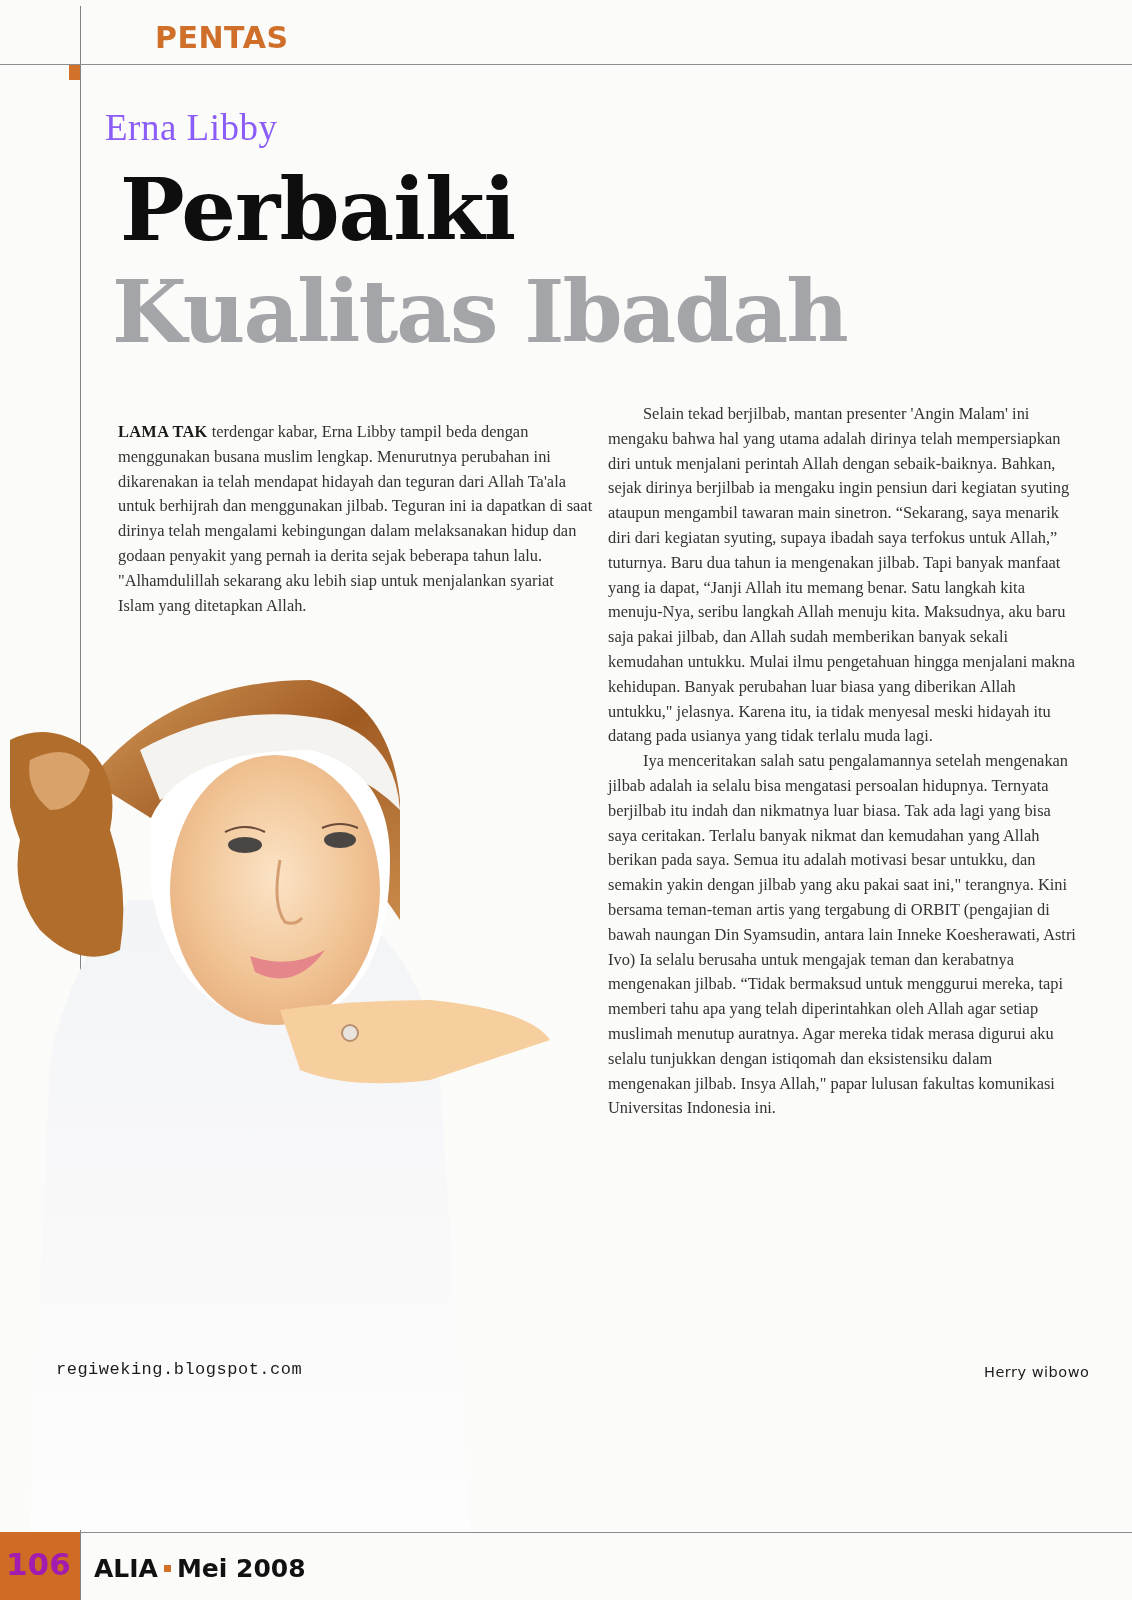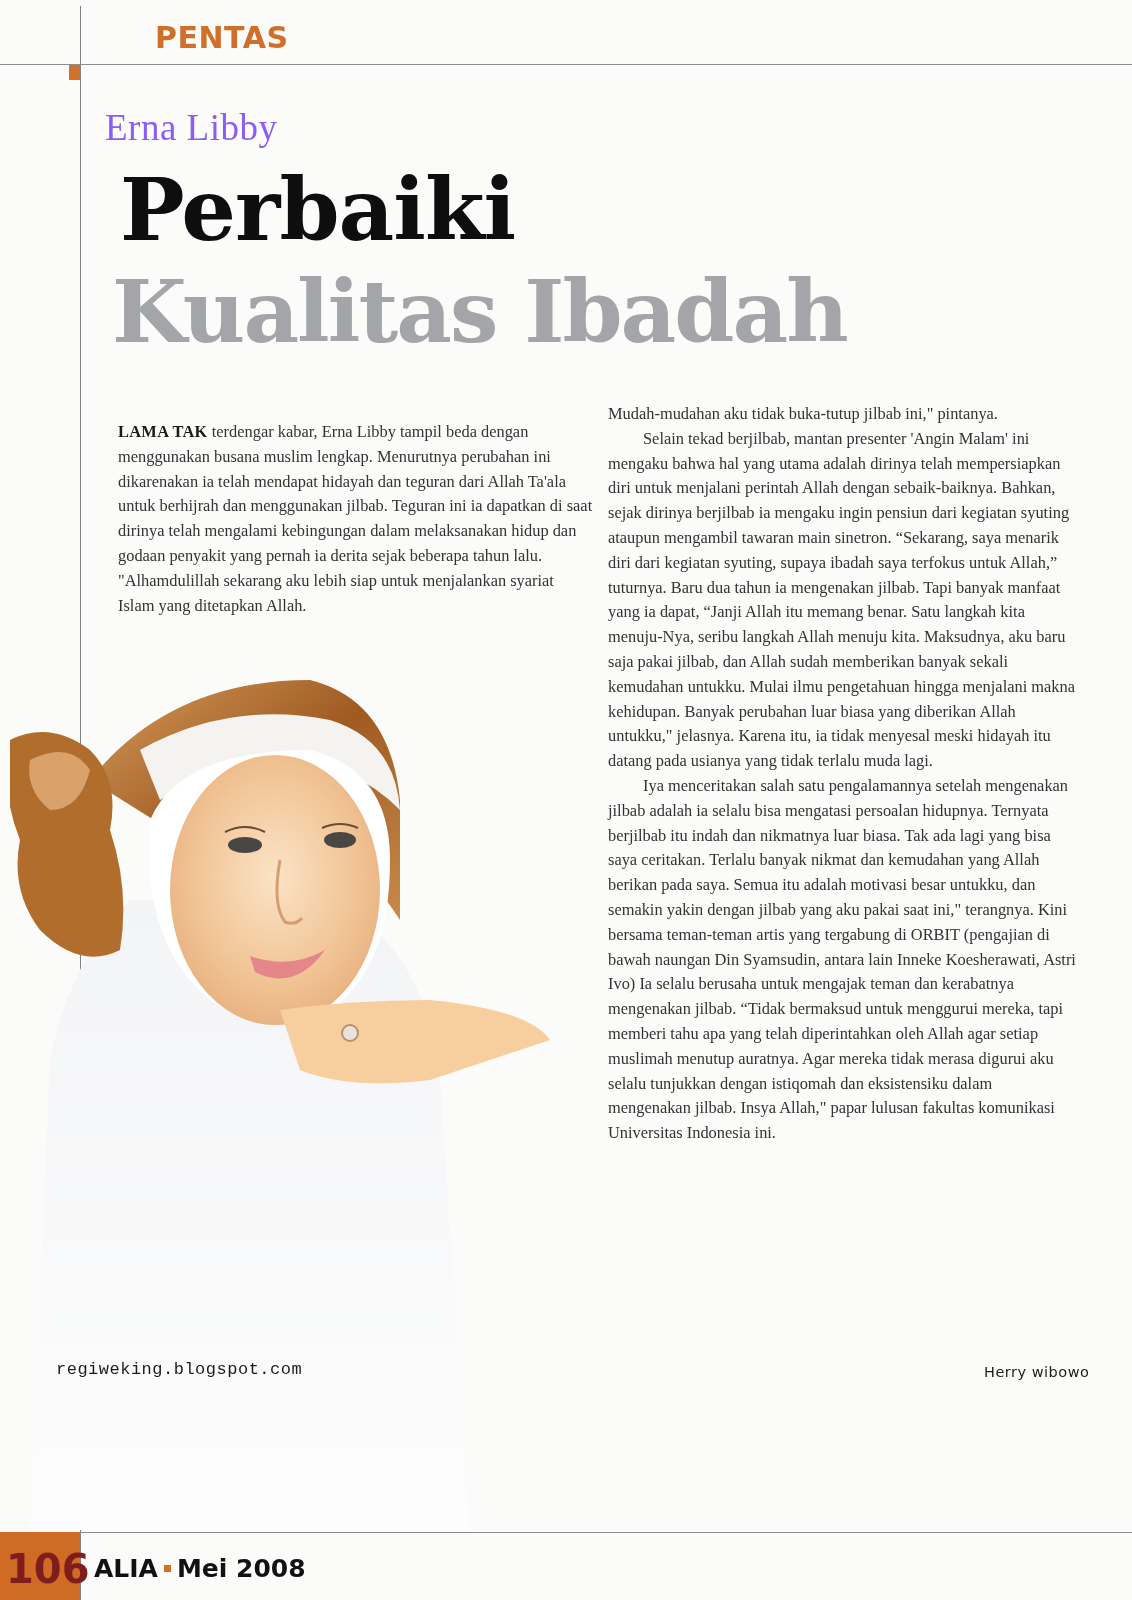--- a/index.html
+++ b/index.html
@@ -26,21 +26,21 @@
     .lead { font-weight: bold; color: #1a1a1a; letter-spacing: 0.3px; }
 
     .photo { position: absolute; left: 10px; top: 660px; width: 570px; height: 870px; overflow: hidden; }
     .photo svg { width: 100%; height: 100%; display: block; }
 
     .watermark { position: absolute; left: 56px; top: 1360px; font-family: "Liberation Mono", "DejaVu Sans Mono", monospace; font-size: 17px; color: #1c1c1c; letter-spacing: 0.5px; }
 
     .byline { position: absolute; left: 954px; top: 1364px; font-family: "DejaVu Sans", sans-serif; font-size: 14.5px; color: #1c1c1c; letter-spacing: 0.5px; margin-left: 30px; }
 
     .page-box { position: absolute; left: 0; top: 1532px; width: 80px; height: 68px; background: #cf6b24; }
-    .page-number { position: absolute; left: 6px; top: 1546px; font-family: "DejaVu Sans", sans-serif; font-weight: bold; font-size: 40px; color: #7f1d1d; }
+    .page-number { position: absolute; left: 6px; top: 1546px; font-family: "DejaVu Sans", sans-serif; font-weight: bold; font-size: 31px; color: #a21caf; }
     .footer-mag { position: absolute; left: 94px; top: 1554px; font-family: "DejaVu Sans", sans-serif; font-weight: bold; font-size: 25px; color: #111; display: flex; align-items: center; gap: 6px; }
     .footer-dot { display: inline-block; width: 7px; height: 7px; background: #d2712a; }
   </style>
 </head>
 <body>
 
 <div class="v-rule"></div>
 <div class="h-rule-top"></div>
 <div class="corner-square"></div>
 
@@ -84,21 +84,20 @@
     <path d="M215 172 Q235 162 255 172" stroke="#6b4a38" stroke-width="2" fill="none"></path>
     <path d="M312 168 Q330 160 348 168" stroke="#6b4a38" stroke-width="2" fill="none"></path>
     <path d="M270 200 Q262 245 275 262 Q285 266 292 258" stroke="#d49e72" stroke-width="3" fill="none"></path>
     <path d="M240 296 Q280 310 315 290 Q285 332 245 312 Z" fill="#e4868a"></path>
     <path d="M270 350 Q340 340 420 340 Q520 350 540 380 Q480 400 420 420 Q340 430 290 410 Z" fill="#f7cf9f"></path>
     <circle cx="340" cy="373" r="8" fill="#e8e3dc" stroke="#b89070" stroke-width="2"></circle>
   </svg>
 </div>
 
 <div class="col col-right">
-  <p>Mudah-mudahan aku tidak buka-tutup jilbab ini," pintanya.</p>
   <p class="indent">Selain tekad berjilbab, mantan presenter 'Angin Malam' ini mengaku bahwa hal yang utama adalah dirinya telah mempersiapkan diri untuk menjalani perintah Allah dengan sebaik-baiknya. Bahkan, sejak dirinya berjilbab ia mengaku ingin pensiun dari kegiatan syuting ataupun mengambil tawaran main sinetron. “Sekarang, saya menarik diri dari kegiatan syuting, supaya ibadah saya terfokus untuk Allah,” tuturnya. Baru dua tahun ia mengenakan jilbab. Tapi banyak manfaat yang ia dapat, “Janji Allah itu memang benar. Satu langkah kita menuju-Nya, seribu langkah Allah menuju kita. Maksudnya, aku baru saja pakai jilbab, dan Allah sudah memberikan banyak sekali kemudahan untukku. Mulai ilmu pengetahuan hingga menjalani makna kehidupan. Banyak perubahan luar biasa yang diberikan Allah untukku," jelasnya. Karena itu, ia tidak menyesal meski hidayah itu datang pada usianya yang tidak terlalu muda lagi.</p>
   <p class="indent">Iya menceritakan salah satu pengalamannya setelah mengenakan jilbab adalah ia selalu bisa mengatasi persoalan hidupnya. Ternyata berjilbab itu indah dan nikmatnya luar biasa. Tak ada lagi yang bisa saya ceritakan. Terlalu banyak nikmat dan kemudahan yang Allah berikan pada saya. Semua itu adalah motivasi besar untukku, dan semakin yakin dengan jilbab yang aku pakai saat ini," terangnya. Kini bersama teman-teman artis yang tergabung di ORBIT (pengajian di bawah naungan Din Syamsudin, antara lain Inneke Koesherawati, Astri Ivo) Ia selalu berusaha untuk mengajak teman dan kerabatnya mengenakan jilbab. “Tidak bermaksud untuk menggurui mereka, tapi memberi tahu apa yang telah diperintahkan oleh Allah agar setiap muslimah menutup auratnya. Agar mereka tidak merasa digurui aku selalu tunjukkan dengan istiqomah dan eksistensiku dalam mengenakan jilbab. Insya Allah," papar lulusan fakultas komunikasi Universitas Indonesia ini.</p>
 </div>
 
 <div class="watermark">regiweking.blogspot.com</div>
 <div class="byline">Herry wibowo</div>
 
 <div class="h-rule-bottom"></div>
 <div class="page-box"></div>
 <div class="page-number">106</div>

